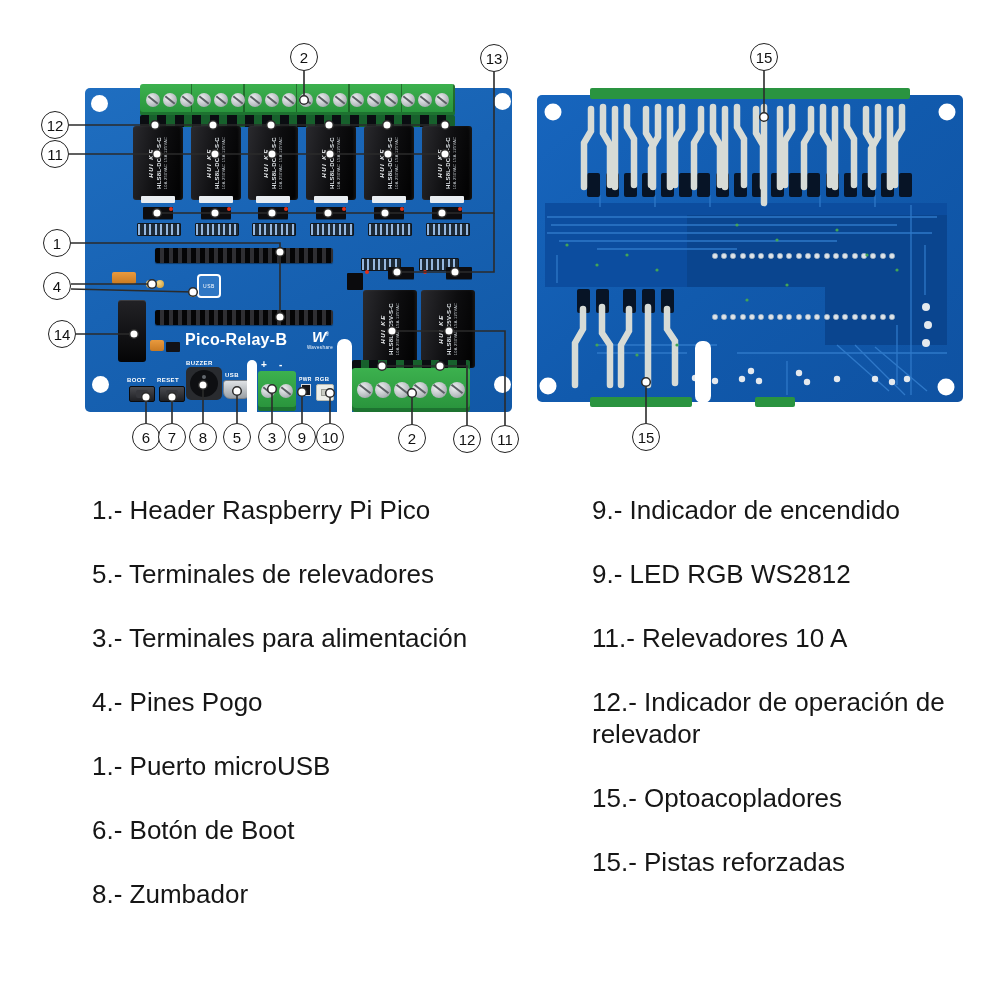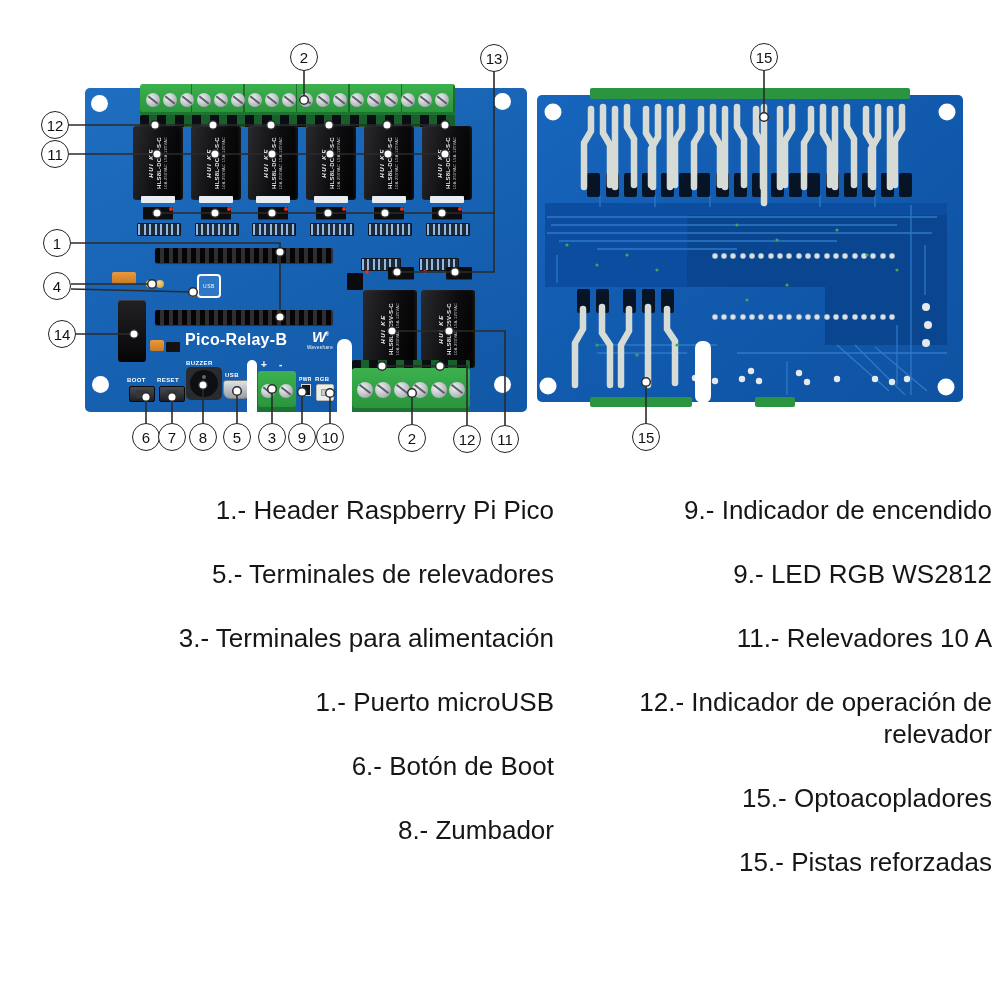--- a/index.html
+++ b/index.html
@@ -1,20 +1,20 @@
 <!DOCTYPE html>
 <html><head>
 <meta charset="utf-8">
 <style>
   html,body{margin:0;padding:0;background:#fff;}
   .stage{position:relative;width:1000px;height:1000px;background:#fff;font-family:"Liberation Sans",sans-serif;overflow:hidden;}
   .abs{position:absolute;}
   
   .board{position:absolute;border-radius:5px;}
-  .front{left:85px;top:88px;width:427px;height:324px;background:linear-gradient(155deg,#1f6ec0 0%,#1863b4 45%,#115append 100%);background:linear-gradient(155deg,#1f6ec0 0%,#1863b4 45%,#1158a6 100%);padding-left:15px;}
+  .front{left:85px;top:88px;width:427px;height:324px;background:linear-gradient(155deg,#1f6ec0 0%,#1863b4 45%,#115append 100%);background:linear-gradient(155deg,#1f6ec0 0%,#1863b4 45%,#1158a6 100%);}
   .back{left:537px;top:95px;width:426px;height:307px;background:linear-gradient(140deg,#1765bd 0%,#115aad 50%,#0f52a2 100%);}
   .back svg,.leaders{overflow:visible;}
   .hole{position:absolute;width:17px;height:17px;border-radius:50%;background:#fff;}
   
   .term{position:absolute;background:linear-gradient(#3cb14e,#28923b);border-radius:3px;box-shadow:inset 0 -4px 0 #1d7330;display:flex;align-items:center;}
   .screws{display:flex;width:100%;justify-content:space-between;align-items:center;padding:0 6px;box-sizing:border-box;}
   .sc{display:block;width:14px;height:14px;border-radius:50%;background:radial-gradient(circle at 35% 35%,#f0f2f3,#b6bbbf 60%,#83898d);position:relative;flex:none;}
   .sc::after{content:"";position:absolute;left:1px;right:1px;top:6px;height:2px;background:#5a5f63;transform:rotate(38deg);}
   .sc.big{width:16px;height:16px;}
   .slotstrip{position:absolute;background:repeating-linear-gradient(90deg,#0a0d11 0 9px,#17602c 9px 17.5px);border-radius:2px;}
@@ -50,21 +50,21 @@
   .buzzer::after{content:"";position:absolute;left:16px;top:8px;width:4px;height:4px;border-radius:50%;background:#63686e;}
   .musb{position:absolute;width:26px;height:17px;background:linear-gradient(#dfe2e5,#9aa0a6);border:1px solid #7c8187;border-radius:3px 3px 7px 7px;}
   .ledbox{position:absolute;border:1px solid #d9dce0;background:#15161a;}
   .rgbled{position:absolute;width:16px;height:15px;background:#eceee9;border:1px solid #b7bab2;border-radius:2px;}
   .rgbled::after{content:"";position:absolute;left:4px;top:4px;width:6px;height:5px;background:#c9ccc4;border:1px solid #9b9e96;}
   .cut{position:absolute;background:#fff;border-radius:7px 7px 0 0;}
   
   .callout{position:absolute;box-sizing:border-box;width:28px;height:28px;border:1.7px solid #222;border-radius:50%;background:#fff;display:flex;align-items:center;justify-content:center;font-size:15px;color:#111;z-index:6;}
   .leaders{position:absolute;left:0;top:0;z-index:5;pointer-events:none;}
   
-  .legend{position:absolute;left:0;top:470px;width:852px;height:530px;text-align:right;}
+  .legend{position:absolute;left:0;top:470px;width:852px;height:530px;}
   .legend ul{list-style:none;margin:0;padding:0;position:absolute;top:24px;}
   .legend .colL{left:92px;width:462px;}
   .legend .colR{left:592px;width:400px;}
   .legend li{font-size:26px;line-height:32px;margin-bottom:32px;color:#161616;}
 </style>
 </head>
 <body>
 
 <div class="stage">
   <section class="abs" style="left:0;top:0;width:1000px;height:470px;">
@@ -552,20 +552,21 @@
     <div class="callout" style="left:632px;top:423px;">
         <span>15</span>
       </div>
   </section>
 
   <section class="legend">
     <ul class="colL">
       <li>1.- Header Raspberry Pi Pico</li>
       <li>5.- Terminales de relevadores</li>
       <li>3.- Terminales para alimentación</li>
+      <li>4.- Pines Pogo</li>
       <li>1.- Puerto microUSB</li>
       <li>6.- Botón de Boot</li>
       <li>8.- Zumbador</li>
     </ul>
     <ul class="colR">
       <li>9.- Indicador de encendido</li>
       <li>9.- LED RGB WS2812</li>
       <li>11.- Relevadores 10 A</li>
       <li>12.- Indicador de operación de relevador</li>
       <li>15.- Optoacopladores</li>

